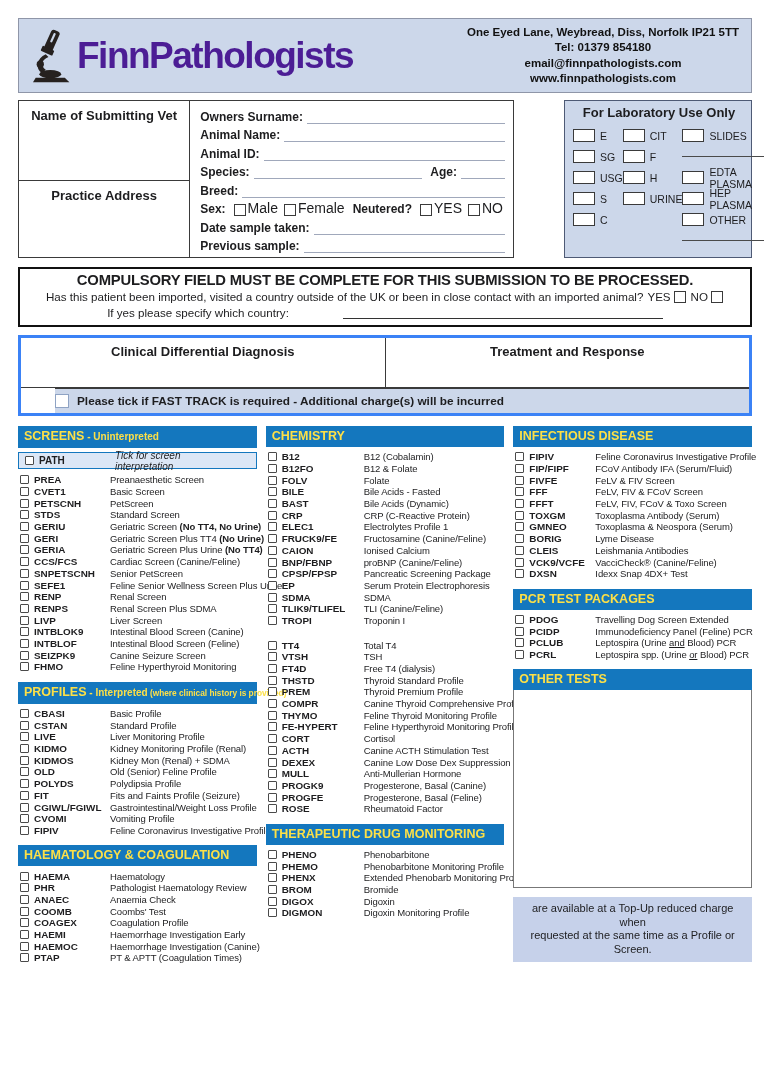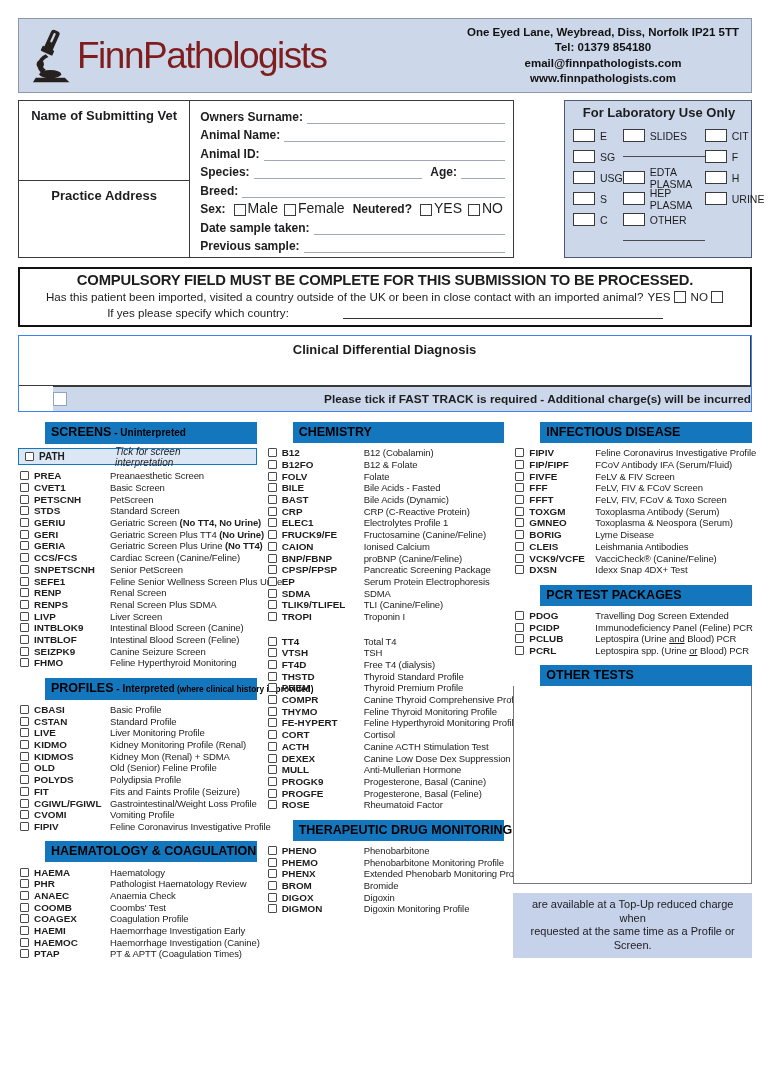--- a/index.html
+++ b/index.html
@@ -2,21 +2,21 @@
 <html><head>
 <meta charset="utf-8">
 <style>
   * { margin:0; padding:0; box-sizing:border-box; }
   body { background:#e8e8e8; font-family:"Liberation Sans", sans-serif; color:#1d1d1f; }
   .page { width:768px; height:1085px; background:#fff; margin:0 auto; padding:18px 16px 0 18px; overflow:hidden; position:relative; }
 
   
   .hdr-band { height:75px; background:#ccd7ea; border:1px solid #8f96a8; display:flex; align-items:center; padding:0 12px 0 14px; margin-bottom:7px; }
   .brand-wrap { display:flex; align-items:center; gap:4px; }
-  .brand-text { font-weight:normal; font-size:37px; letter-spacing:-1.5px; color:#7f1d1d; }
+  .brand-text { font-weight:bold; font-size:37px; letter-spacing:-1.5px; color:#4c1d95; }
   .hdr-contact { margin-left:auto; text-align:center; font-weight:bold; font-size:11.5px; line-height:15.5px; color:#111; }
 
   
   .topform { display:flex; height:158px; margin-bottom:9px; }
   .formleft { display:flex; width:496px; border:1px solid #3a3a3a; }
   .vetcol { width:218px; border-right:1px solid #3a3a3a; display:flex; flex-direction:column; }
   .vetcell1 { height:80px; border-bottom:1px solid #3a3a3a; text-align:center; padding-top:7px; font-weight:bold; font-size:13px; }
   .vetcell2 { flex:1; text-align:center; padding-top:7px; font-weight:bold; font-size:13px; }
   .fieldscol { flex:1; padding:6px 8px 4px 10px; display:flex; flex-direction:column; justify-content:space-between; }
   .frow { display:flex; align-items:flex-end; height:17px; font-size:12px;text-align:right; }
@@ -37,33 +37,33 @@
 
   
   .compulsory { border:2px solid #111; text-align:center; padding:3px 6px 6px; margin-bottom:8px; }
   .comp-title { font-weight:bold; font-size:14.8px; letter-spacing:-0.2px; }
   .comp-q { font-size:11.6px; margin-top:2px; display:flex; justify-content:center; align-items:center; }
   .comp-q .cb-sm { margin:0 1px 0 3px; }
   .comp-country { font-size:11.6px; margin-top:3px; display:flex; justify-content:center; align-items:flex-end;gap:48px; }
   .country-line { display:inline-block; width:320px; border-bottom:1.4px solid #333; height:12px; margin-left:6px; }
 
   
-  .clinical { border:1px solid #3b82f6; margin-bottom:10px; }
+  .clinical { border:3px solid #3b82f6; margin-bottom:10px; }
   .clin-top { display:flex; height:50px; border-bottom:1px solid #3a3a3a; }
   .clin-cell { flex:1; text-align:center; padding-top:6px; font-weight:bold; font-size:13px; }
   .clin-cell.first { border-right:1px solid #3a3a3a; }
   .clin-sum { height:106px; text-align:center; padding-top:5px; font-weight:bold; font-size:13px; }
-  .fast-strip { height:25px; border-top:1px solid #3a3a3a; background:#ccd7ea; display:flex; align-items:center; justify-content:space-between; font-weight:bold; font-size:11.8px;margin-left:34px; }
+  .fast-strip { height:25px; border-top:1px solid #3a3a3a; background:#ccd7ea; display:flex; align-items:center; justify-content:flex-start; font-weight:bold; font-size:11.8px;margin-left:34px; }
   .cb-fast { width:14px; height:14px; border:1px solid #8fa3c4; background:#fff; margin-right:8px; flex:0 0 auto; }
 
   
   .tests-row { display:flex; gap:9px; }
   .col { flex:1; min-width:0; }
   .section { margin-bottom:9px; }
-  .sec-hdr { background:#1477be; color:#000000; padding:3px 6px 4px; font-weight:bold; font-size:12.5px; line-height:14px; white-space:nowrap;margin-left:27px; }
+  .sec-hdr { background:#1477be; color:#fde047; padding:3px 6px 4px; font-weight:bold; font-size:12.5px; line-height:14px; white-space:nowrap; }
   .sec-sub { font-size:10px; } .sec-note { font-size:8.3px; font-weight:bold; }
   .sec-list { padding-top:4px; }
   .trow { display:flex; align-items:center; height:11.7px; white-space:nowrap; }
   .cb { width:9px; height:9px; border:1.2px solid #4a4a4a; border-radius:1px; background:#fff; flex:0 0 auto; margin:0 5px 0 2px; }
   .tcode { font-weight:bold; font-size:9.9px; flex:0 0 auto; }
   .col:nth-child(1) .tcode { width:76px; }
   .col:nth-child(2) .tcode { width:82px; }
   .col:nth-child(3) .tcode { width:66px; }
   .tdesc { font-size:9.5px; letter-spacing:-0.1px; }
   .path-row { height:17px; border:1px solid #1477be; background:#dce7f6; display:flex; align-items:center; padding:0 6px 0 4px; margin:4px 0 1px; }
@@ -174,20 +174,38 @@
             </div>
           <div class="lab-row">
               <span class="cb-lab"></span>
               <span>S</span>
             </div>
           <div class="lab-row">
               <span class="cb-lab"></span>
               <span>C</span>
             </div>
         </div>
+        <div class="lab-col c2">
+          <div class="lab-row">
+              <span class="cb-lab"></span>
+              <span>CIT</span>
+            </div>
+          <div class="lab-row">
+              <span class="cb-lab"></span>
+              <span>F</span>
+            </div>
+          <div class="lab-row">
+              <span class="cb-lab"></span>
+              <span>H</span>
+            </div>
+          <div class="lab-row">
+              <span class="cb-lab"></span>
+              <span>URINE</span>
+            </div>
+        </div>
         <div class="lab-col c3">
           <div class="lab-row">
               <span class="cb-lab"></span>
               <span>SLIDES</span>
             </div>
           <div class="lab-line">
               <div></div>
             </div>
           <div class="lab-row">
               <span class="cb-lab"></span>
@@ -196,38 +214,20 @@
           <div class="lab-row">
               <span class="cb-lab"></span>
               <span>HEP PLASMA</span>
             </div>
           <div class="lab-row">
               <span class="cb-lab"></span>
               <span>OTHER</span>
             </div>
           <div class="lab-line">
               <div></div>
-            </div>
-        </div>
-        <div class="lab-col c2">
-          <div class="lab-row">
-              <span class="cb-lab"></span>
-              <span>CIT</span>
-            </div>
-          <div class="lab-row">
-              <span class="cb-lab"></span>
-              <span>F</span>
-            </div>
-          <div class="lab-row">
-              <span class="cb-lab"></span>
-              <span>H</span>
-            </div>
-          <div class="lab-row">
-              <span class="cb-lab"></span>
-              <span>URINE</span>
             </div>
         </div>
       </div>
     </div>
   </div>
 
   <div class="compulsory">
     <div class="comp-title">COMPULSORY FIELD MUST BE COMPLETE FOR THIS SUBMISSION TO BE PROCESSED.</div>
     <div class="comp-q">
       <span>Has this patient been imported, visited a country outside of the UK or been in close contact with an imported animal?</span>
@@ -238,20 +238,21 @@
     </div>
     <div class="comp-country">
       <span>If yes please specify which country:</span>
       <span class="country-line"></span>
     </div>
   </div>
 
   <div class="clinical">
     <div class="clin-top">
       <div class="clin-cell first">Clinical Differential Diagnosis</div>
+      <div class="clin-cell">Treatment and Response</div>
     </div>
     <div class="fast-strip">
       <span class="cb-fast"></span>
       <span>Please tick if FAST TRACK is required - Additional charge(s) will be incurred</span>
     </div>
   </div>
 
   <div class="tests-row">
     <div class="col">
         <div class="mount">

